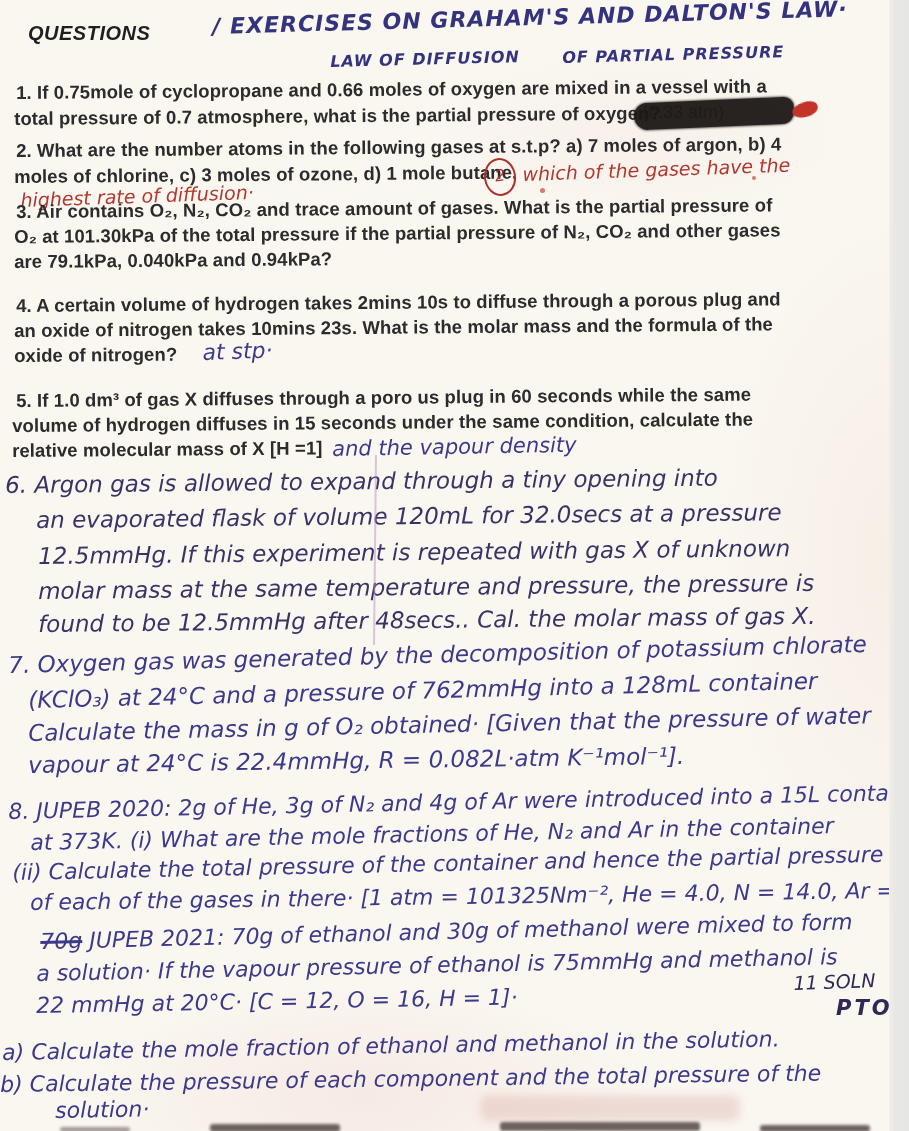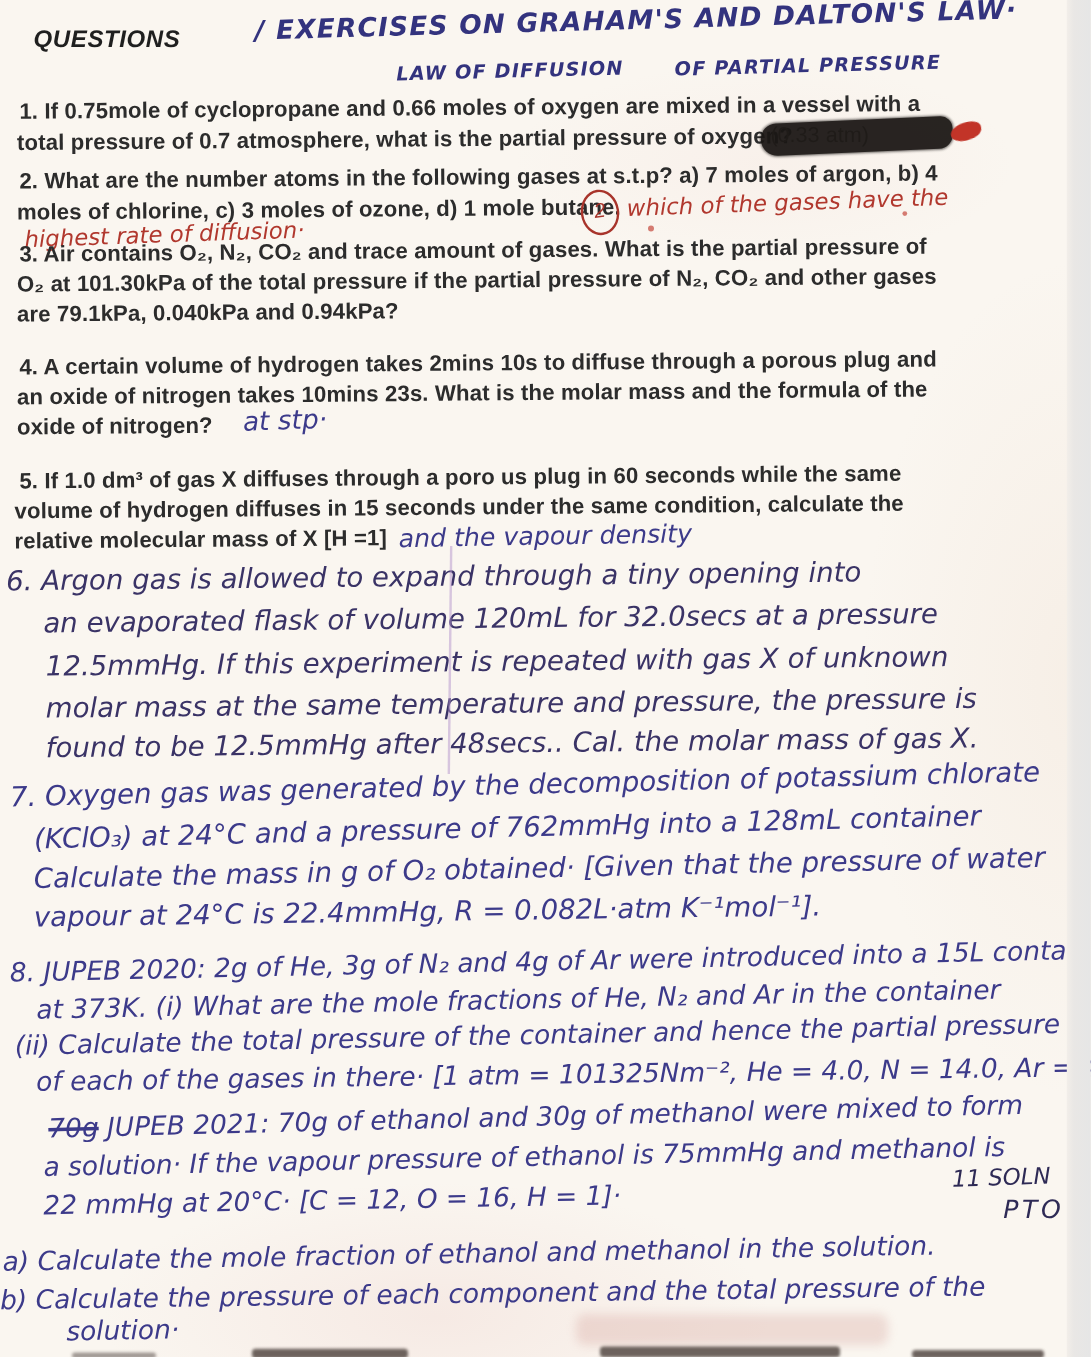--- a/index.html
+++ b/index.html
@@ -103,21 +103,21 @@
   <div class="abs hand h22" style="left:12px;top:860px;transform:rotate(-1.2deg);">(ii) Calculate the total pressure of the container and hence the partial pressure</div>
   <div class="abs hand h22" style="left:30px;top:890px;transform:rotate(-0.8deg);">of each of the gases in there· [1 atm = 101325Nm⁻², He = 4.0, N = 14.0, Ar = 40</div>
 
   <div class="abs hand h22" style="left:40px;top:929px;transform:rotate(-1.4deg);">
     <span class="strike">70g</span>
     <span>JUPEB 2021: 70g of ethanol and 30g of methanol were mixed to form</span>
   </div>
   <div class="abs hand h22" style="left:36px;top:961px;transform:rotate(-1.2deg);">a solution· If the vapour pressure of ethanol is 75mmHg and methanol is</div>
   <div class="abs hand" style="left:793px;top:972px;font-size:19px;color:#2e2a55;transform:rotate(-2deg);">11 SOLN</div>
   <div class="abs hand h22" style="left:36px;top:993px;transform:rotate(-1deg);">22 mmHg at 20°C· [C = 12, O = 16, H = 1]·</div>
-  <div class="abs hand" style="left:836px;top:996px;font-size:21px;letter-spacing:3px;color:#2e2a55;">PTO</div>
+  <div class="abs hand" style="left:836px;top:996px;font-size:21px;letter-spacing:3px;color:#2e2a55;font-weight:bold;">PTO</div>
 
   <div class="abs hand h22" style="left:2px;top:1040px;transform:rotate(-1deg);">a) Calculate the mole fraction of ethanol and methanol in the solution.</div>
   <div class="abs hand h22" style="left:0px;top:1072px;transform:rotate(-0.8deg);">b) Calculate the pressure of each component and the total pressure of the</div>
   <div class="abs hand h22" style="left:55px;top:1098px;transform:rotate(-1deg);">solution·</div>
 
   <div class="speck" style="left:540px;top:188px;width:5px;height:5px;"></div>
   <div class="speck" style="left:752px;top:176px;width:4px;height:4px;"></div>
   <div class="pink-smear" style="left:480px;top:1095px;width:260px;height:26px;"></div>
   <div class="smudge" style="left:210px;top:1124px;width:130px;height:8px;"></div>
   <div class="smudge" style="left:500px;top:1122px;width:200px;height:9px;"></div>

